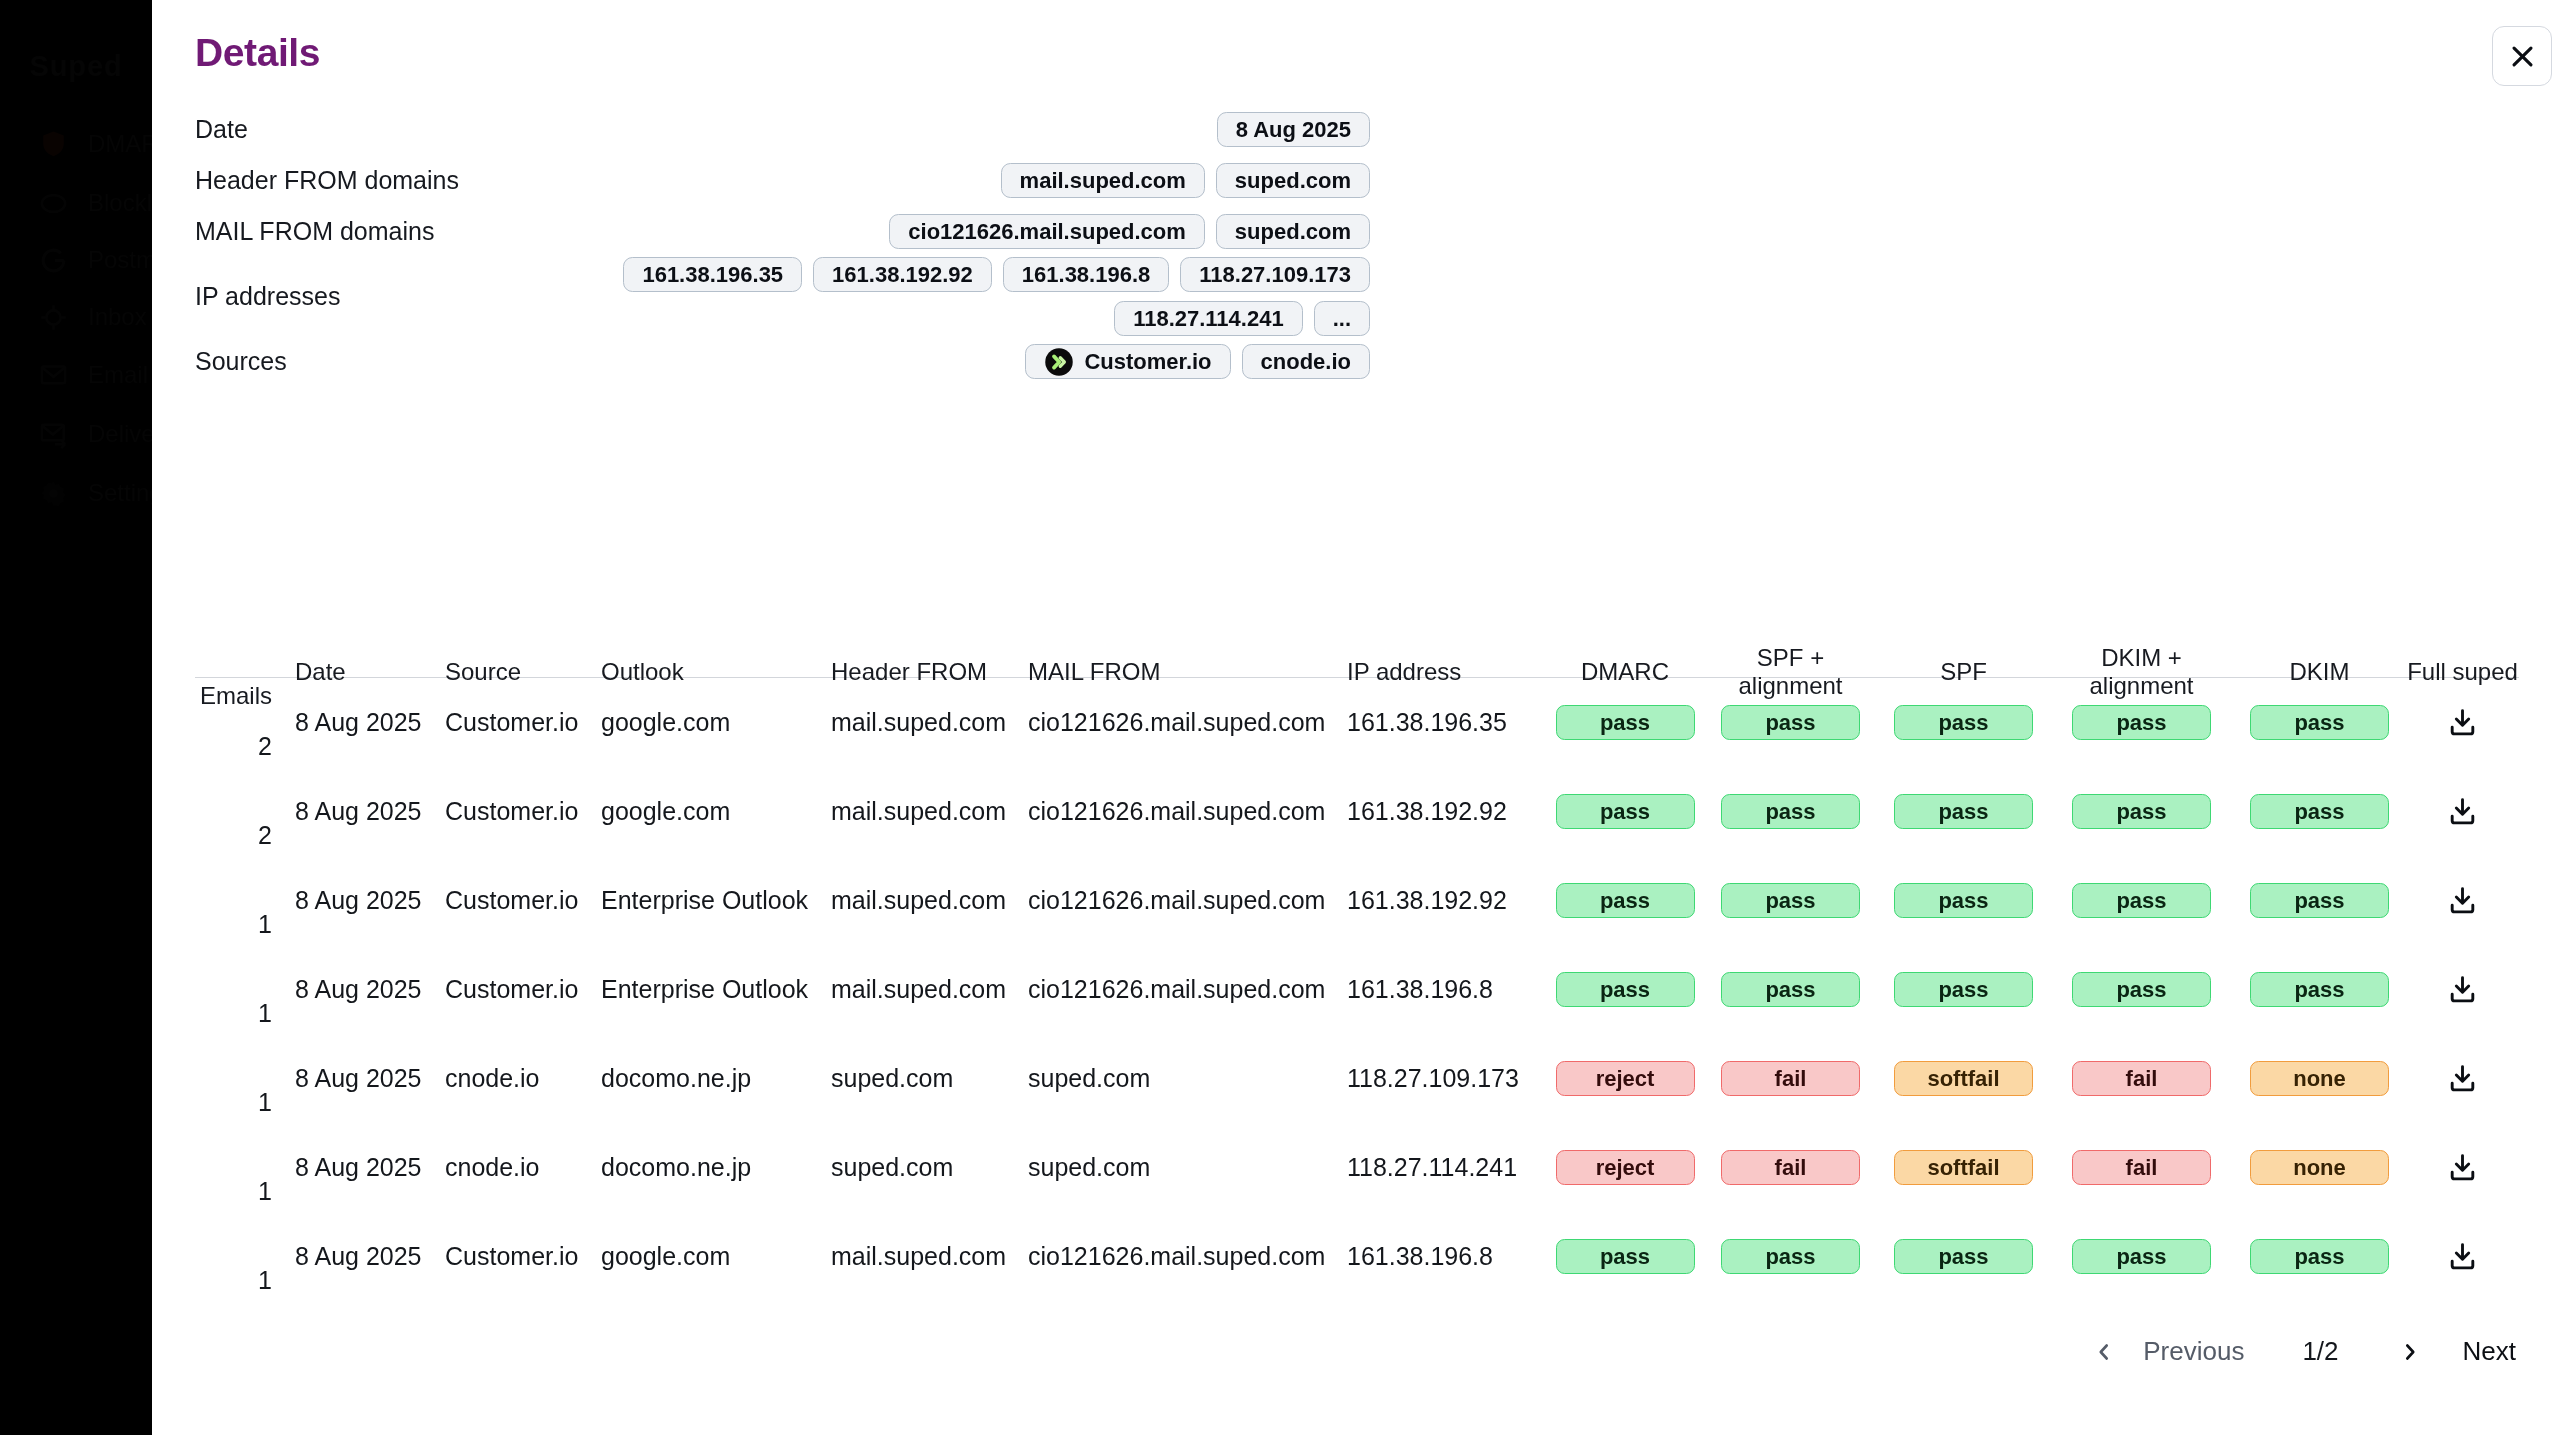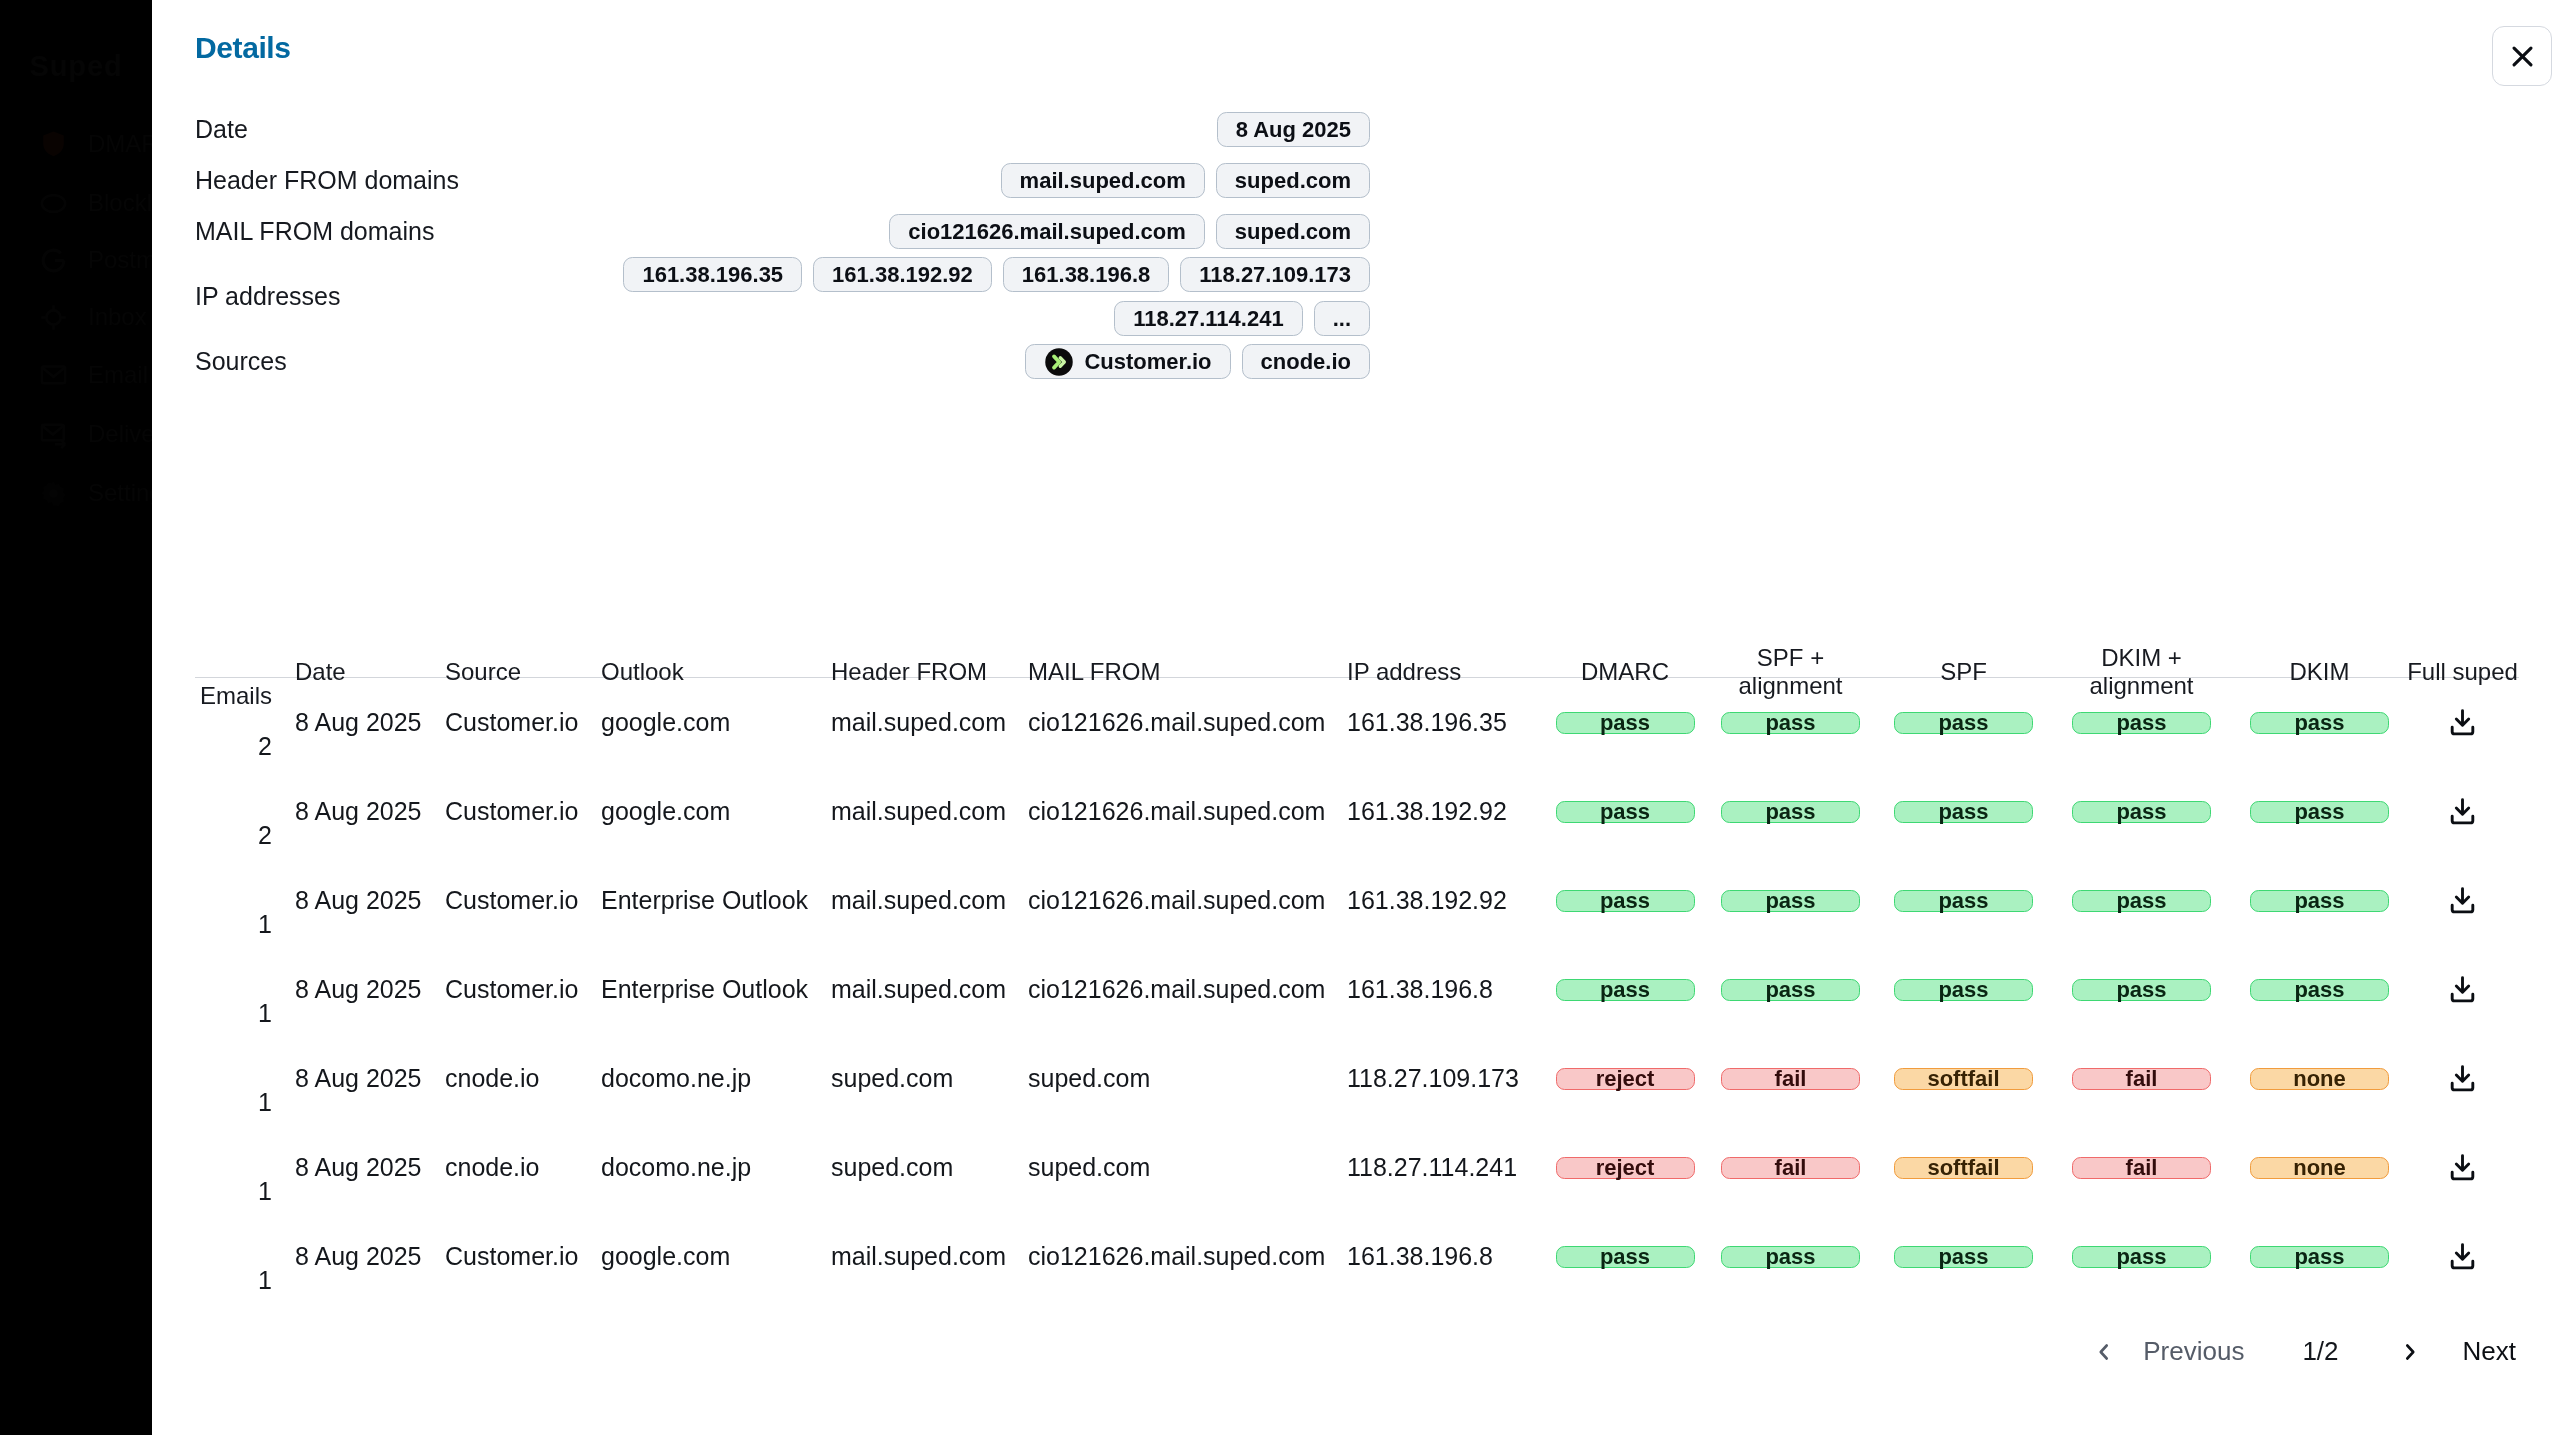--- a/index.html
+++ b/index.html
@@ -10,21 +10,21 @@
   
   .sidebar { position:absolute; left:0; top:0; width:152px; height:100%; background:#000; overflow:hidden; }
   .sb-brand { position:absolute; left:0; top:50px; width:152px; text-align:center;
               font-size:29px; font-weight:bold; color:#1d1d1d; letter-spacing:0.9px; }
   .sb-item { position:absolute; left:0; width:223px; height:38px; display:flex; align-items:center; gap:19px; padding-left:38px;
              color:#1c1c1c; font-size:24px; white-space:nowrap; }
   .sb-item svg { flex:0 0 auto; opacity:.9; }
 
   
   .panel { position:absolute; left:152px; top:0; right:0; bottom:0; background:#fff; }
-  .title { position:absolute; left:43px; top:31px; font-size:30px; font-weight:bold; color:#0369a1; letter-spacing:-0.4px; }
+  .title { position:absolute; left:43px; top:31px; font-size:39px; font-weight:bold; color:#701a75; letter-spacing:-0.4px; }
   .close-btn { position:absolute; top:26px; right:24px; width:60px; height:60px; background:#fff;
                border:1.7px solid #d5d9e0; border-radius:12px; display:flex; align-items:center; justify-content:center; cursor:pointer; }
 
   
   .details { position:absolute; left:43px; top:104px; width:1175px; }
   .drow { display:flex; align-items:center; min-height:51px; }
   .drow .dlabel { font-size:25px; color:#16191f; }
   .chipcol { margin-left:auto; display:flex; flex-direction:column; align-items:flex-end; justify-content:center; gap:9.4px; }
   .chiprow { display:flex; gap:11px; }
   .chip { display:inline-flex; align-items:center; gap:10.3px; height:35px; padding:0 18px;
@@ -46,21 +46,21 @@
   .rtable { position:absolute; left:43px; top:634px; width:2324px; }
   .thead, .trow { display:grid;
      grid-template-columns:77px 173px 156px 230px 197px 319px 199px 158px 173px 173px 183px 173px 113px;
      align-items:center; }
   .thead { height:44px; border-bottom:1.7px solid #d3d6db; }
   .thead span { font-size:24px; color:#171a20; }
   .trow { height:89px; font-size:25px; color:#14171c; }
   .c-right { text-align:right;margin-top:48px; }
   .c-center { text-align:center; }
   .pad27 { padding-left:23px; }
-  .sbadge { width:139px; height:22px; margin:0 auto; border-radius:8.6px; border:1.7px solid transparent;
+  .sbadge { width:139px; height:35px; margin:0 auto; border-radius:8.6px; border:1.7px solid transparent;
             display:flex; align-items:center; justify-content:center; font-size:22px; font-weight:bold; }
   .s-green  { background:#aaf1c1; border-color:#3ed873; color:#0a2513; }
   .s-red    { background:#f9c8c8; border-color:#f06a6a; color:#330c0c; }
   .s-orange { background:#fbd8a5; border-color:#f19c3d; color:#362204; }
   .dl-btn { width:45px; height:45px; margin:0 auto; background:none; border:none; display:flex; align-items:center; justify-content:center; cursor:pointer; }
 
   
   .pagination { position:absolute; right:60px; top:1336px; display:flex; align-items:center; gap:58px; font-size:26px; }
   .pg-prev { display:flex; align-items:center; gap:26px; color:#555c68; background:none; border:none; font-size:26px; cursor:pointer; }
   .pg-next { display:flex; align-items:center; gap:40px; color:#0c0f14; background:none; border:none; font-size:26px; cursor:pointer; }

